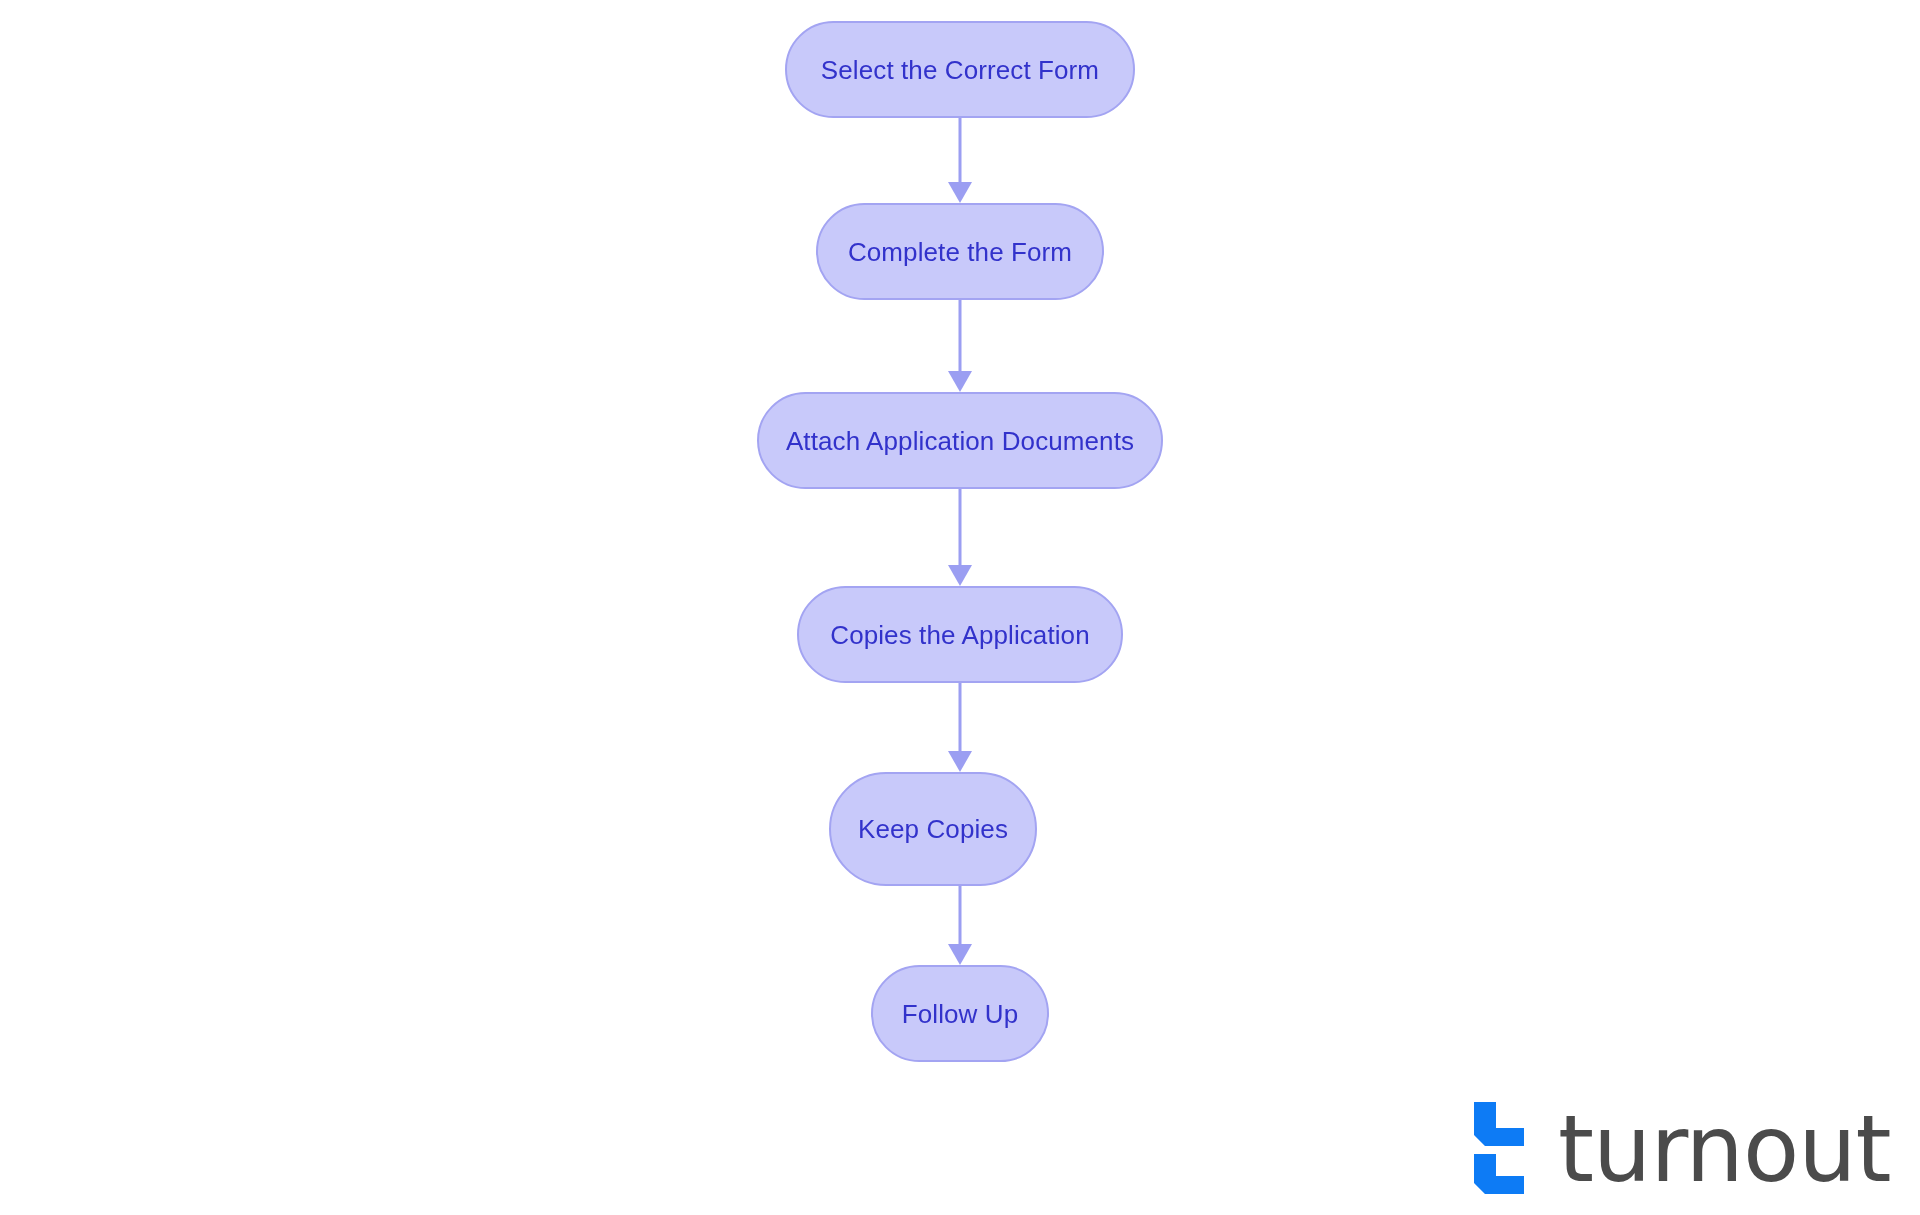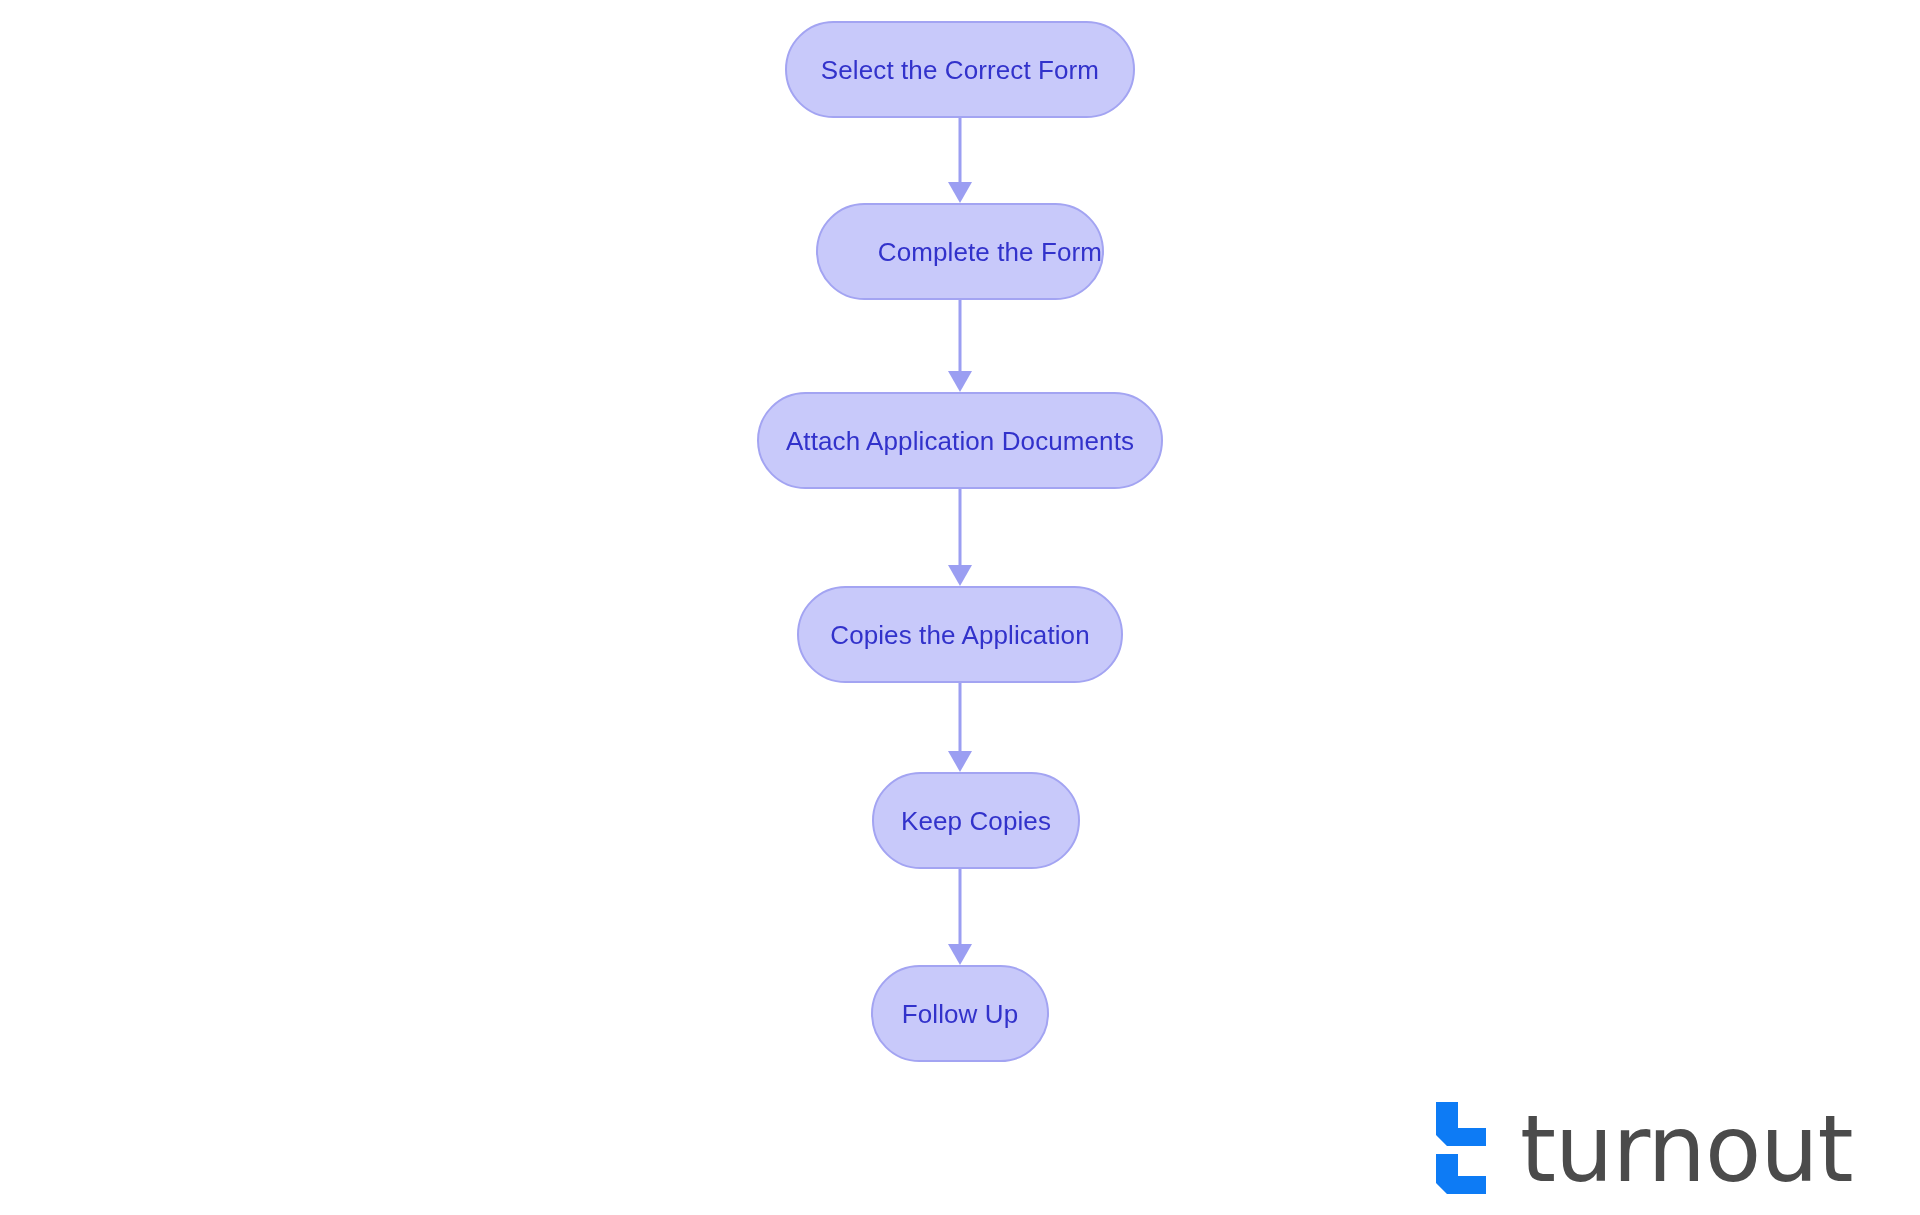--- a/index.html
+++ b/index.html
@@ -64,21 +64,21 @@
     width: 0;
     height: 0;
     border-left: 12px solid transparent;
     border-right: 12px solid transparent;
     border-top: 21px solid #9b9ef2;
   }
 
   
   #brand-logo {
     position: absolute;
-    left: 1436px;
+    left: 1474px;
     top: 1102px;
     display: flex;
     align-items: center;
     z-index: 3;
     text-align: right;
   }
   .logo-mark {
     position: relative;
     width: 52px;
     height: 96px;
@@ -101,21 +101,21 @@
 
   <div class="flow-node" style="left:785px; top:21px; width:350px; height:97px;">
     <span>Select the Correct Form</span>
   </div>
 
   <div class="flow-edge" style="left:944px; top:108px; width:32px; height:95px;">
     <div class="edge-line" style="height:76px;"></div>
     <div class="edge-head" style="top:74px;"></div>
   </div>
 
-  <div class="flow-node" style="left:816px; top:203px; width:288px; height:97px;justify-content:flex-end;">
+  <div class="flow-node" style="left:816px; top:203px; width:288px; height:97px;">
     <span>Complete the Form</span>
   </div>
 
   <div class="flow-edge" style="left:944px; top:300px; width:32px; height:92px;">
     <div class="edge-line" style="height:73px;"></div>
     <div class="edge-head" style="top:71px;"></div>
   </div>
 
   <div class="flow-node" style="left:757px; top:392px; width:406px; height:97px;">
     <span>Attach Application Documents</span>
@@ -128,21 +128,21 @@
 
   <div class="flow-node" style="left:797px; top:586px; width:326px; height:97px;">
     <span>Copies the Application</span>
   </div>
 
   <div class="flow-edge" style="left:944px; top:683px; width:32px; height:89px;">
     <div class="edge-line" style="height:70px;"></div>
     <div class="edge-head" style="top:68px;"></div>
   </div>
 
-  <div class="flow-node" style="left:872px; top:772px; width:208px; height:97px;">
+  <div class="flow-node" style="left:829px; top:772px; width:208px; height:114px;">
     <span>Keep Copies</span>
   </div>
 
   <div class="flow-edge" style="left:944px; top:869px; width:32px; height:96px;">
     <div class="edge-line" style="height:77px;"></div>
     <div class="edge-head" style="top:75px;"></div>
   </div>
 
   <div class="flow-node" style="left:871px; top:965px; width:178px; height:97px;">
     <span>Follow Up</span>

